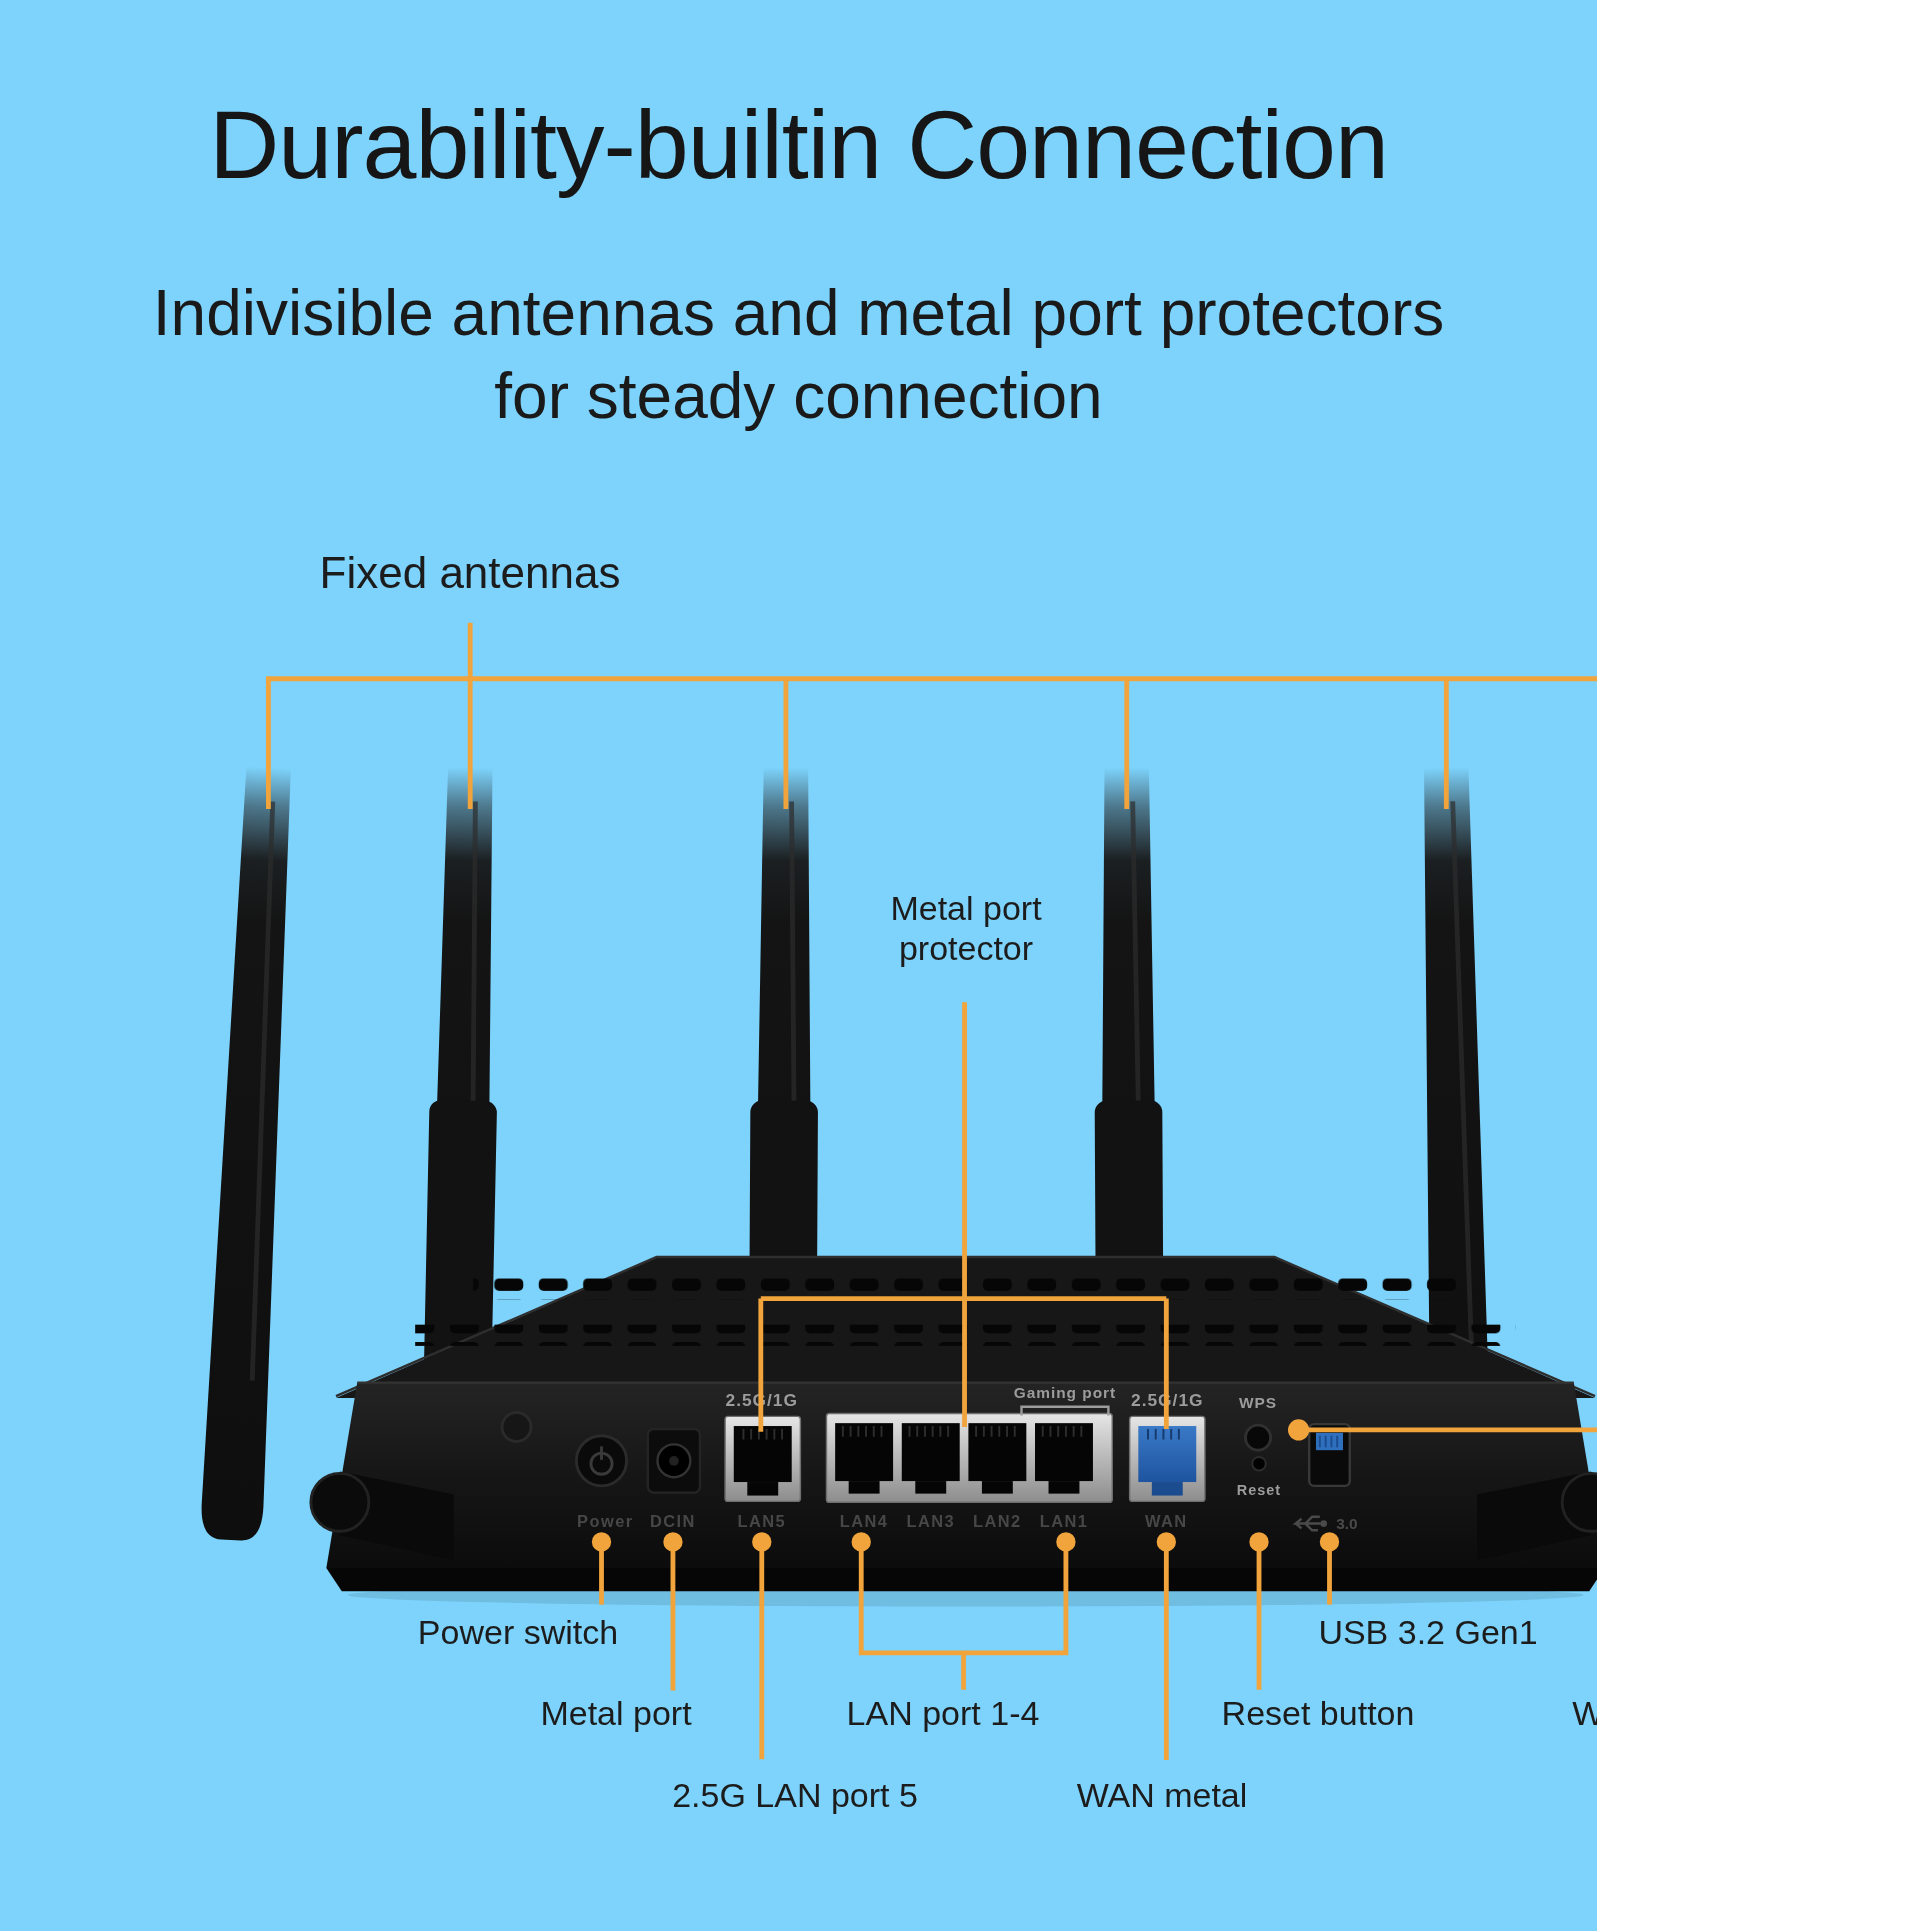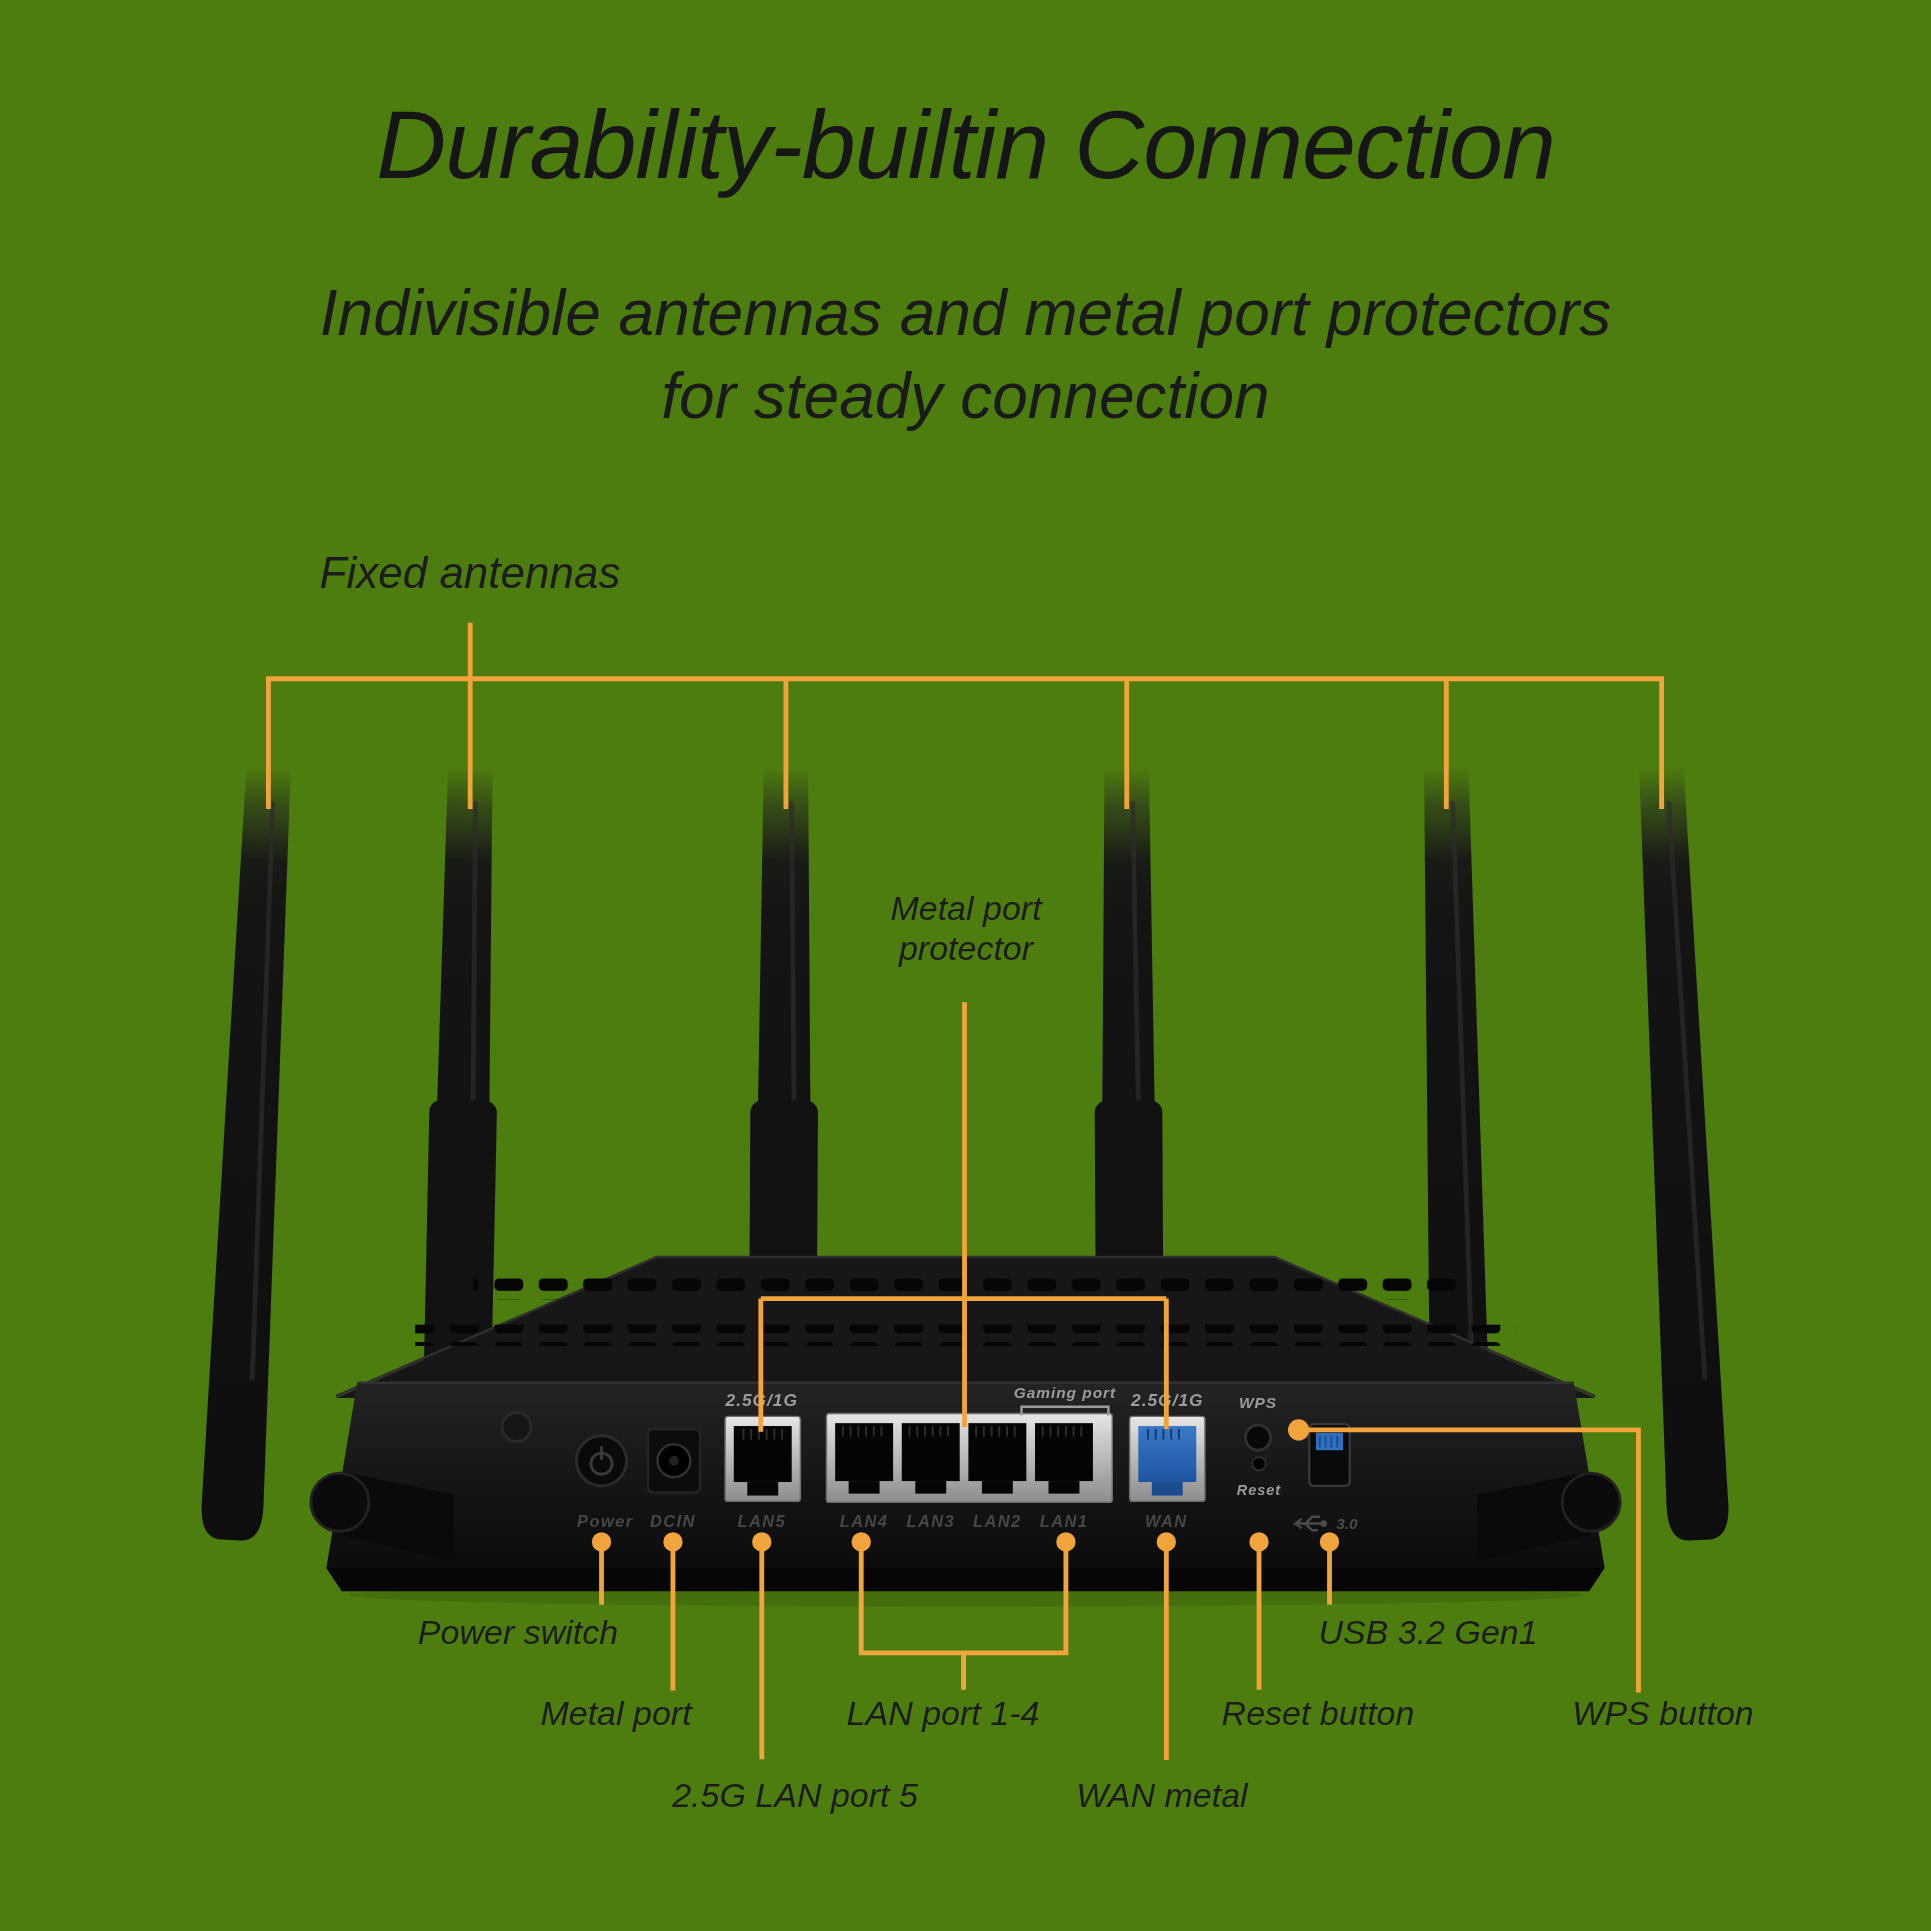--- a/index.html
+++ b/index.html
@@ -1,17 +1,17 @@
 <!DOCTYPE html>
 <html><head>
 <meta charset="utf-8">
 <style>
   html,body{margin:0;padding:0;background:#ffffff;}
   body{width:1931px;height:1931px;font-family:"Liberation Sans",sans-serif;}
-  .canvas{position:relative;width:1931px;height:1931px;background:#4d7c0f;overflow:hidden;color:#1c1c1c;font-style:italic;}
+  .canvas{position:relative;width:1597px;height:1931px;background:#7dd3fc;overflow:hidden;color:#1c1c1c;}
   .title{position:absolute;left:50%;top:89px;transform:translateX(-50%);
          font-size:97px;font-weight:300;letter-spacing:-1px;white-space:nowrap;color:#161616;}
   .subtitle{position:absolute;left:50%;transform:translateX(-50%);
          font-size:64px;font-weight:300;white-space:nowrap;color:#1a1a1a;}
   .sub1{top:276px;}
   .sub2{top:359px;}
   .callout-label{position:absolute;transform:translateX(-50%);font-size:34px;font-weight:400;
          color:#1c1c1c;white-space:nowrap;}
   .metal-label{font-size:34px;text-align:center;line-height:1.18;}
   svg.art{position:absolute;left:0;top:0;}

